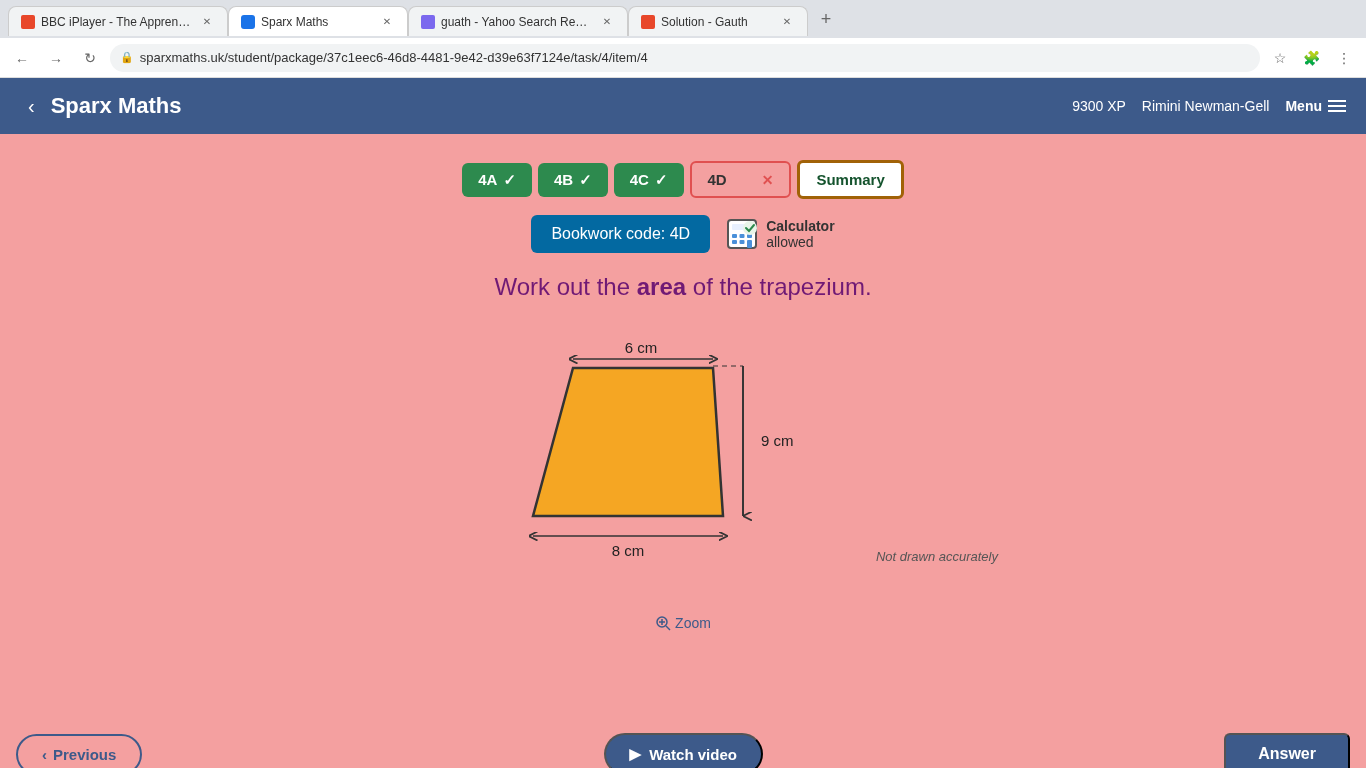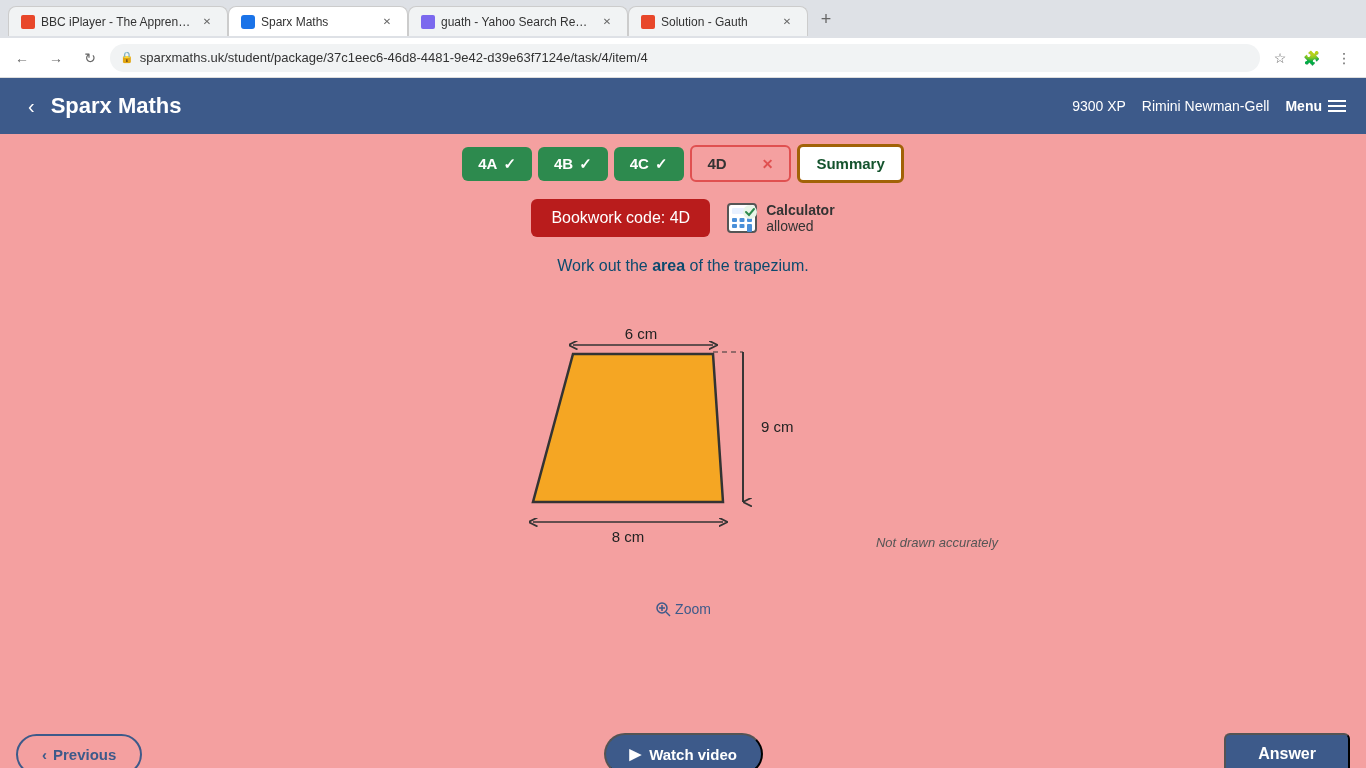--- a/index.html
+++ b/index.html
@@ -35,26 +35,26 @@
     
     .task-tabs { display: flex; gap: 6px; margin-bottom: 16px; align-items: center; }
     .task-tab { display: flex; align-items: center; gap: 6px; padding: 8px 16px; border-radius: 6px; font-size: 15px; font-weight: 600; cursor: pointer; }
     .task-tab.green { background: #2d8a4e; color: white; }
     .task-tab.red { background: #f4a0a0; color: #333; border: 2px solid #e05050; gap: 35px; }
     .task-tab.summary { background: white; color: #14532d; border: 3px solid #a16207; }
     .x-icon { color: #e05050; font-size: 14px; }
 
     
     .bookwork-row { display: flex; align-items: center; gap: 16px; margin-bottom: 20px; }
-    .bookwork-code { background: #b91c1c; color: white; padding: 10px 20px; border-radius: 6px; font-size: 16px; font-weight: 500; }
+    .bookwork-code { background: #0369a1; color: white; padding: 10px 20px; border-radius: 6px; font-size: 16px; font-weight: 500; }
     .calculator-info { display: flex; align-items: center; gap: 8px; font-size: 14px; color: #333; }
     .calc-icon { width: 32px; height: 32px; }
 
     
-    .question-text { font-size: 16px; color: #0c4a6e; margin-bottom: 32px; text-align: center; }
+    .question-text { font-size: 24px; color: #701a75; margin-bottom: 20px; text-align: center; }
     .question-text strong { font-weight: 900; }
 
     
     .diagram-container { position: relative; display: flex; flex-direction: column; align-items: center; }
     .prev-btn { border: 2px solid #3d5a8a; background: transparent; color: #3d5a8a; padding: 10px 24px; border-radius: 24px; font-size: 15px; font-weight: 600; cursor: pointer; display: flex; align-items: center; gap: 6px; }
     .watch-btn { background: #3d5a8a; color: white; padding: 10px 24px; border-radius: 24px; font-size: 15px; font-weight: 600; cursor: pointer; display: flex; align-items: center; gap: 8px; }
     .answer-btn { background: #3d5a8a; color: white; padding: 10px 32px; border-radius: 6px; font-size: 16px; font-weight: 600; cursor: pointer; }
 
     .zoom-hint { font-size: 14px; color: #3d5a8a; display: flex; align-items: center; gap: 4px; margin-top: 4px; }
   </style>
@@ -111,21 +111,21 @@
       <span>Menu</span>
       <div class="hamburger">
         <span></span>
           <span></span>
           <span></span>
       </div>
     </div>
   </div>
 </div>
 
-<div style="background:#f4a0a0; position:relative; height:calc(768px - 56px - 78px - 48px); display:flex; flex-direction:column; align-items:center; padding-top:10px;">
+<div style="background:#f4a0a0; position:relative; height:calc(768px - 56px - 78px - 48px); display:flex; flex-direction:column; align-items:center; padding-top:26px;">
 
   <div class="task-tabs">
     <div class="task-tab green">
       <span>4A</span>
       <span>✓</span>
     </div>
     <div class="task-tab green">
       <span>4B</span>
       <span>✓</span>
     </div>

